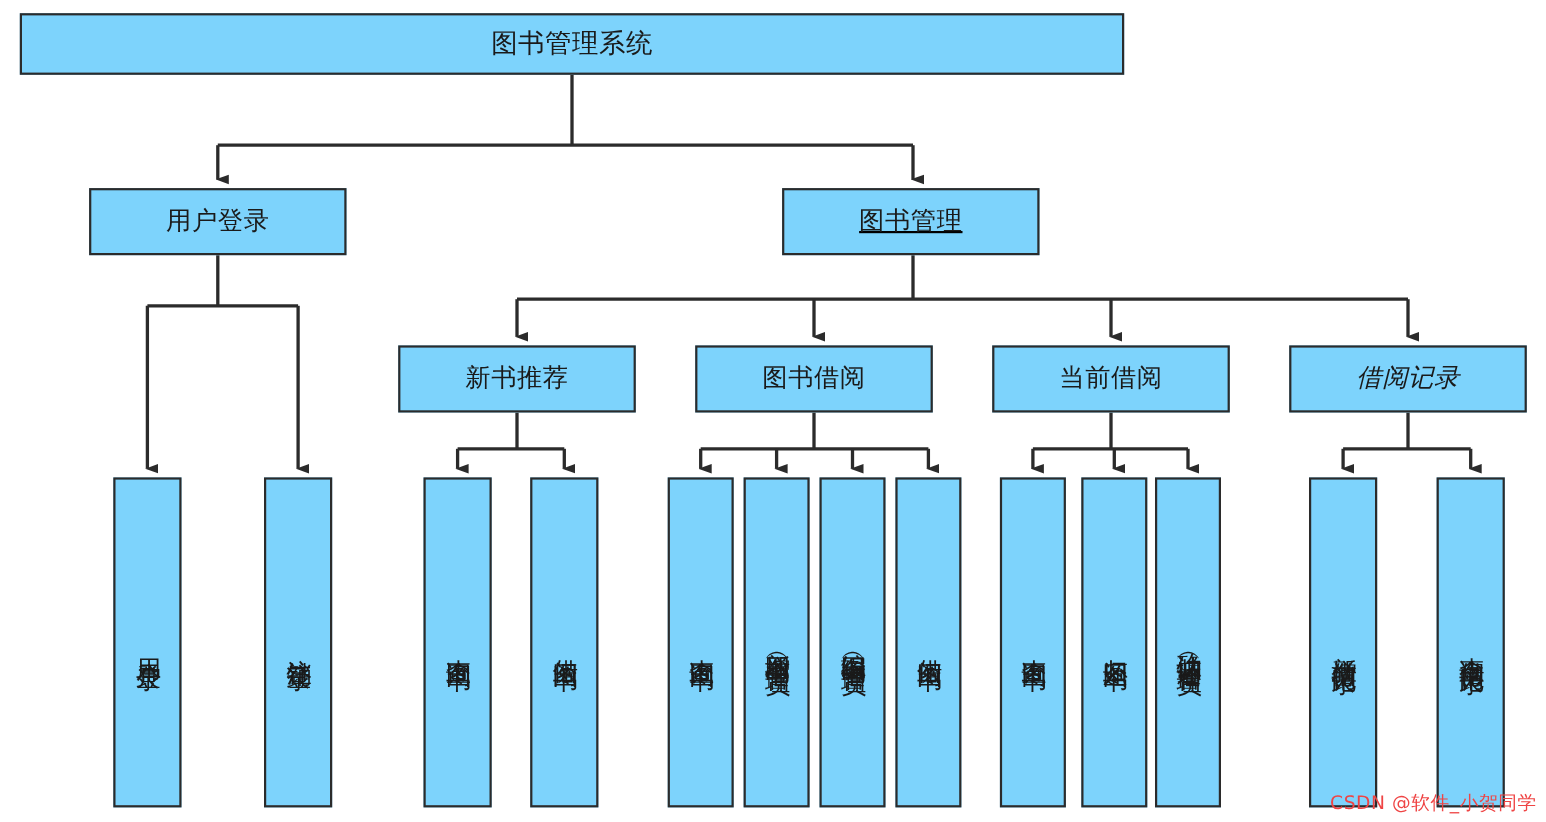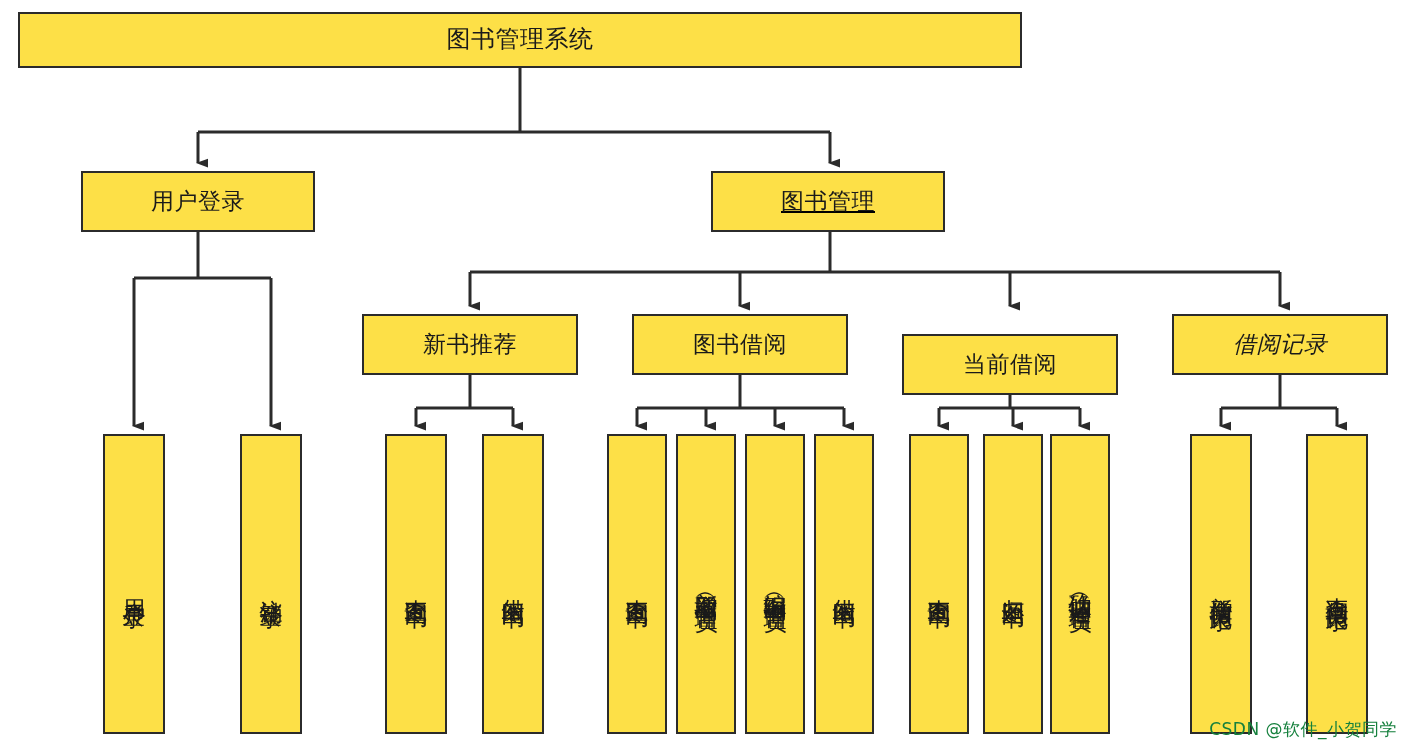--- a/index.html
+++ b/index.html
@@ -22,21 +22,21 @@
   svg#diagram-svg {
     position: absolute;
     left: 0;
     top: 0;
     width: 1405px;
     height: 747px;
   }
   .node-box {
     position: absolute;
     box-sizing: border-box;
-    background: #fde047;
+    background: #7dd3fc;
     border: 2.5px solid #2b2b2b;
     display: flex;
     align-items: center;
     justify-content: center;
   }
   .node-label-h {
     font-size: 23px;
     color: #1a1a1a;
     line-height: 1.15;
     white-space: nowrap;
@@ -58,21 +58,21 @@
     line-height: 1.18;
     letter-spacing: 2.5px;
     white-space: nowrap;
     text-align: center;
   }
   .watermark {
     position: absolute;
     right: 8px;
     bottom: 6px;
     font-size: 17px;
-    color: #15803d;
+    color: #ef4444;
     letter-spacing: 0.5px;
     white-space: nowrap;
     user-select: none;
   }
 </style>
 </head>
 <body>
 
 <div id="diagram-root">
 
@@ -128,21 +128,21 @@
       </div>
       <div class="node-box level2" style="left: 711px; top: 171px; width: 234px; height: 61px; text-decoration: underline;">
         <span class="node-label-h">图书管理</span>
       </div>
       <div class="node-box level3" style="left: 362px; top: 314px; width: 216px; height: 61px;">
         <span class="node-label-h">新书推荐</span>
       </div>
       <div class="node-box level3" style="left: 632px; top: 314px; width: 216px; height: 61px;">
         <span class="node-label-h">图书借阅</span>
       </div>
-      <div class="node-box level3" style="left: 902px; top: 314px; width: 216px; height: 61px; margin-top: 20px;">
+      <div class="node-box level3" style="left: 902px; top: 314px; width: 216px; height: 61px;">
         <span class="node-label-h">当前借阅</span>
       </div>
       <div class="node-box level3" style="left: 1172px; top: 314px; width: 216px; height: 61px; font-style: italic;">
         <span class="node-label-h">借阅记录</span>
       </div>
       <div class="node-box leaf vertical" style="left: 103px; top: 434px; width: 62px; height: 300px;">
         <span class="node-label-v">用户登录</span>
       </div>
       <div class="node-box leaf vertical" style="left: 240px; top: 434px; width: 62px; height: 300px;">
         <span class="node-label-v">注销登录</span>

